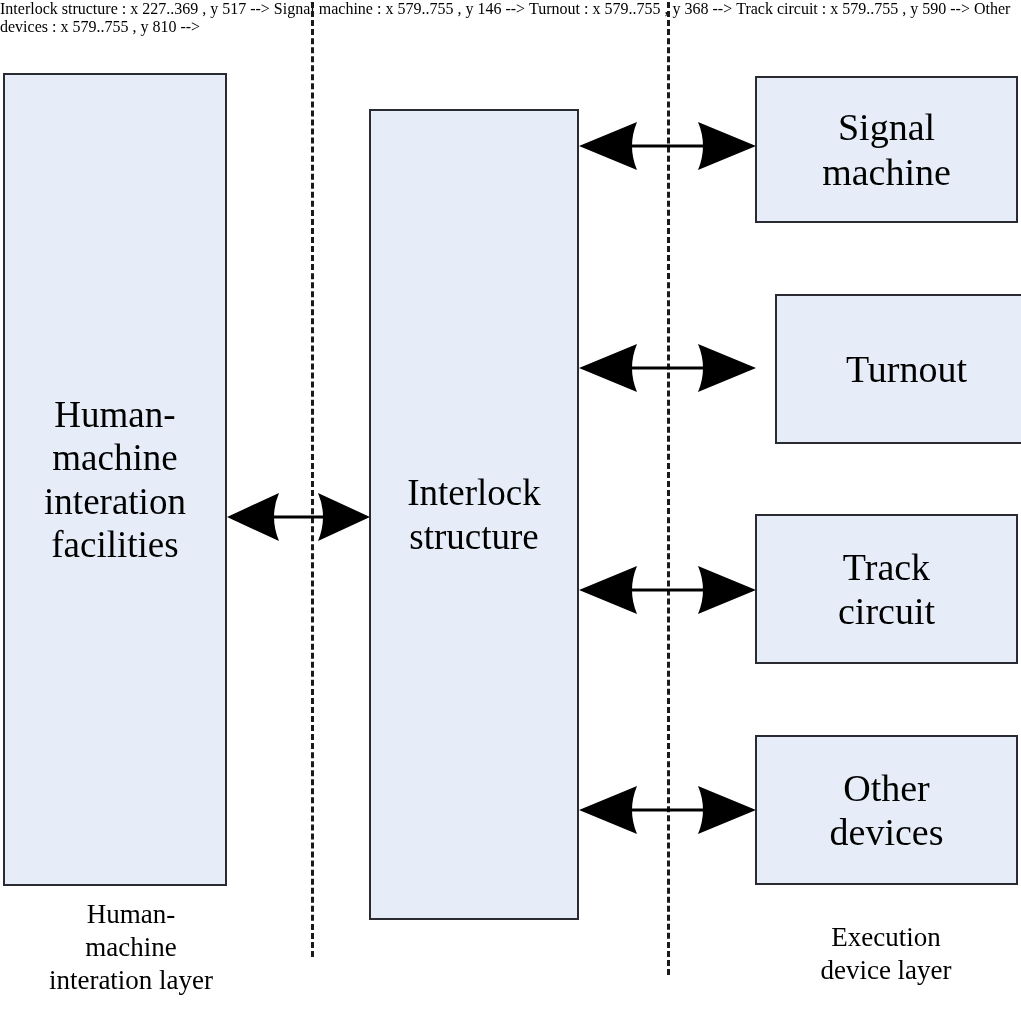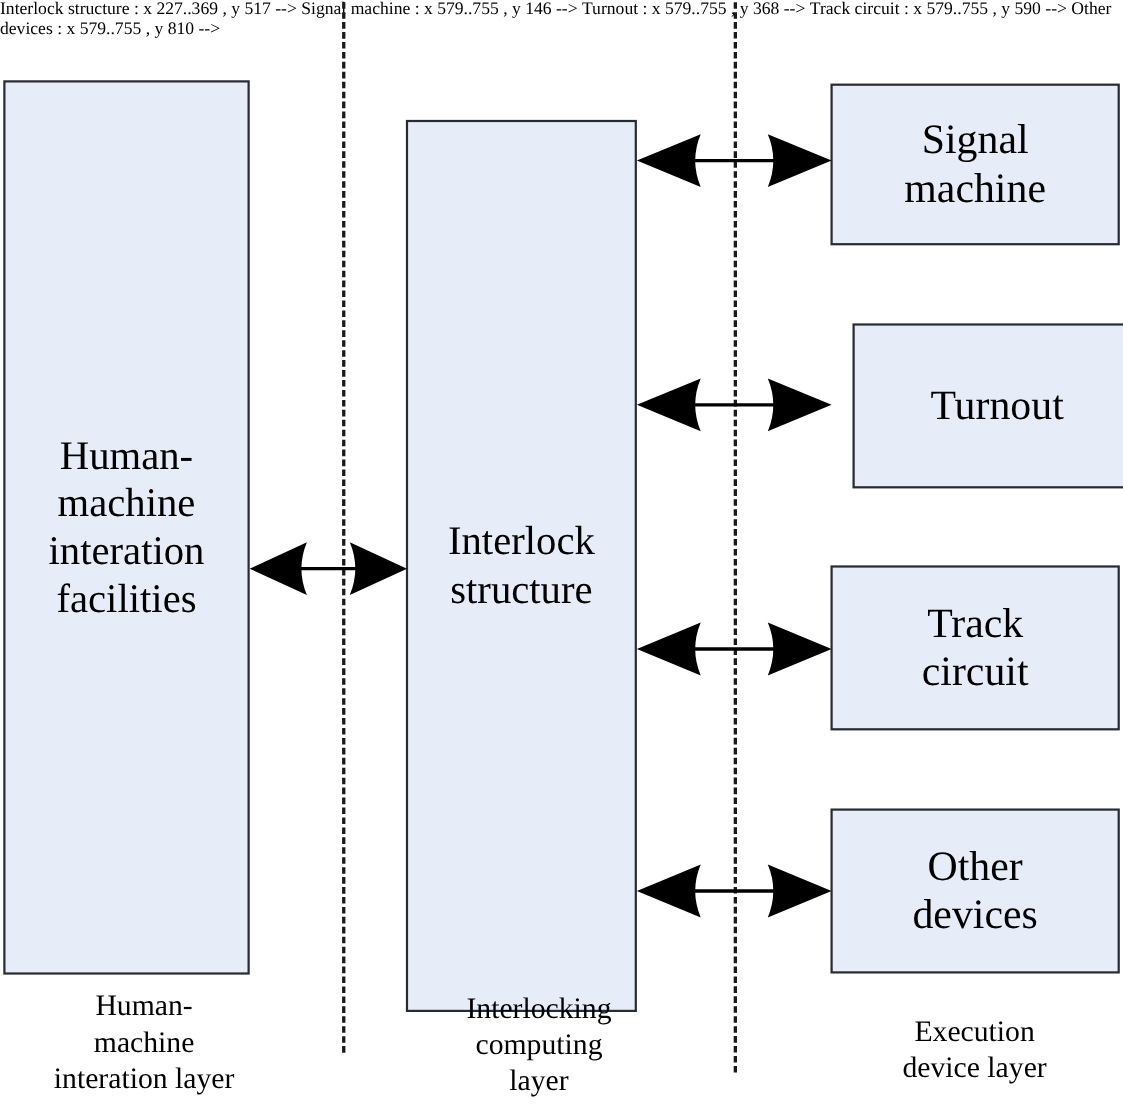--- a/index.html
+++ b/index.html
@@ -160,20 +160,17 @@
       <path d="M 0 30 L 58 6 Q 48 30 58 54 Z" fill="#000000"></path>
       <path d="M 177 30 L 119 6 Q 129 30 119 54 Z" fill="#000000"></path>
     </svg>
   </div>
 
   
   <div class="layer-caption" id="caption-hmi">Human-
 machine
 interation layer</div>
 
-  <div class="layer-caption" id="caption-interlock">Interlocking
-computing
-layer</div>
 
   <div class="layer-caption" id="caption-exec">Execution
 device layer</div>
 
 </div>
 
 </body></html>

